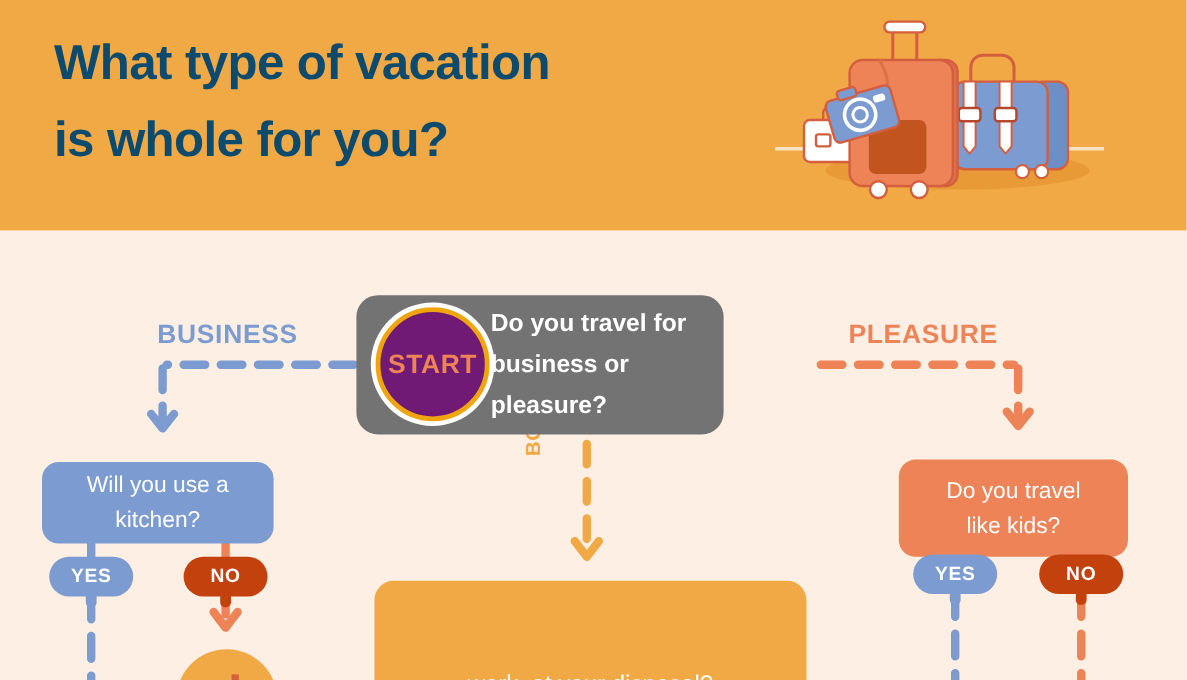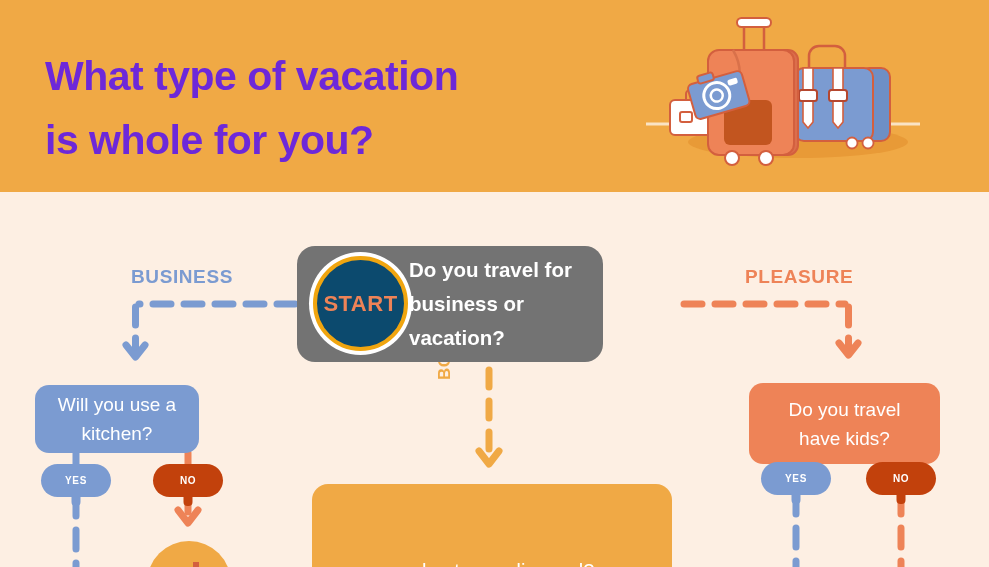--- a/index.html
+++ b/index.html
@@ -15,23 +15,23 @@
     overflow: hidden;
   }
 
   
   #header {
     position: absolute; left: 0; top: 0;
     width: 989px; height: 192px;
     background: #F0A945;
   }
   #header-title {
-    position: absolute; left: 45px; top: 44px;
+    position: absolute; left: 45px; top: 20px;
     width: 560px;
-    color: #6d28d9;
+    color: #0c4a6e;
     font-size: 41px;
     font-weight: bold;
     line-height: 64px;
     letter-spacing: -0.5px;
   }
   #header-title .line { display: block; }
 
   
   #luggage-illustration {
     position: absolute; left: 630px; top: 0px;
@@ -65,35 +65,35 @@
     font-size: 20.5px;
     line-height: 34px;
     font-weight: bold;
     padding: 0;
   }
   #start-badge {
     position: absolute;
     left: 313px; top: 256px;
     width: 95px; height: 95px;
     border-radius: 50%;
-    background: #0c4a6e;
+    background: #701a75;
     border: 4px solid #F0A50F;
     box-shadow: 0 0 0 4px #FFFFFF;
     display: flex; align-items: center; justify-content: center;
   }
   #start-badge-label {
     color: #EE8357;
     font-size: 22px;
     font-weight: bold;
     letter-spacing: 0.5px;
   }
 
   #node-kitchen {
     left: 35px; top: 385px;
-    width: 164px; height: 68px;
+    width: 193px; height: 68px;
     background: #7B9BD1;
   }
   #node-kids {
     left: 749px; top: 383px;
     width: 191px; height: 81px;
     background: #EE8357;
   }
   #node-wholehome {
     left: 312px; top: 484px;
     width: 360px; height: 100px;
@@ -102,47 +102,47 @@
     align-items: flex-start;
     padding-top: 12px;
   }
   #node-wholehome .node-text {
     font-size: 20px; line-height: 30px;
   }
 
   
   .branch-label {
     position: absolute;
-    font-size: 19px;
+    font-size: 22px;
     font-weight: bold;
     letter-spacing: 0.6px;
   }
   #label-business { left: 131px; top: 266px; color: #7B9BD1; }
-  #label-pleasure { left: 707px; top: 266px; color: #EE8357; margin-left: 38px; }
+  #label-pleasure { left: 707px; top: 266px; color: #EE8357; }
   #label-both {
     left: 435px; top: 380px;
     color: #F0A945;
     font-size: 17px;
     letter-spacing: 0.4px;
     transform: rotate(-90deg);
     transform-origin: left top;
     white-space: nowrap;
   }
 
   
   .connector { position: absolute; }
 
   
   .answer-pill {
     position: absolute;
     height: 33px;
     border-radius: 17px;
     display: flex; align-items: center; justify-content: center;
     color: #FFFFFF;
-    font-size: 10px;
+    font-size: 16px;
     font-weight: bold;
     letter-spacing: 0.6px;
   }
   .answer-pill::after {
     content: "";
     position: absolute;
     left: 50%; top: 30px;
     transform: translateX(-50%);
     width: 9px; height: 12px;
     background: inherit;
@@ -261,38 +261,38 @@
     <path d="M901 303 L901 375" stroke="#EE8357" stroke-width="7" stroke-linecap="round" stroke-dasharray="19 14" fill="none"></path>
   </svg>
 
   <div class="branch-label" id="label-business">BUSINESS</div>
   <div class="branch-label" id="label-pleasure">PLEASURE</div>
   <div class="branch-label" id="label-both">BOTH</div>
 
   <div class="node" id="node-start">
     <span class="node-text">
       <span>Do you travel for</span><br>
-      <span>business or vacation?</span>
+      <span>business or pleasure?</span>
     </span>
   </div>
   <div id="start-badge">
     <span id="start-badge-label">START</span>
   </div>
 
   <div class="node" id="node-kitchen">
     <span class="node-text">
       <span>Will you use a</span><br>
       <span>kitchen?</span>
     </span>
   </div>
 
   <div class="node" id="node-kids">
     <span class="node-text">
       <span>Do you travel</span><br>
-      <span>have kids?</span>
+      <span>like kids?</span>
     </span>
   </div>
 
   <div class="node" id="node-wholehome">
     <span class="node-text">
       <br>
       <br>
       <span>work, at your disposal?</span>
     </span>
   </div>

